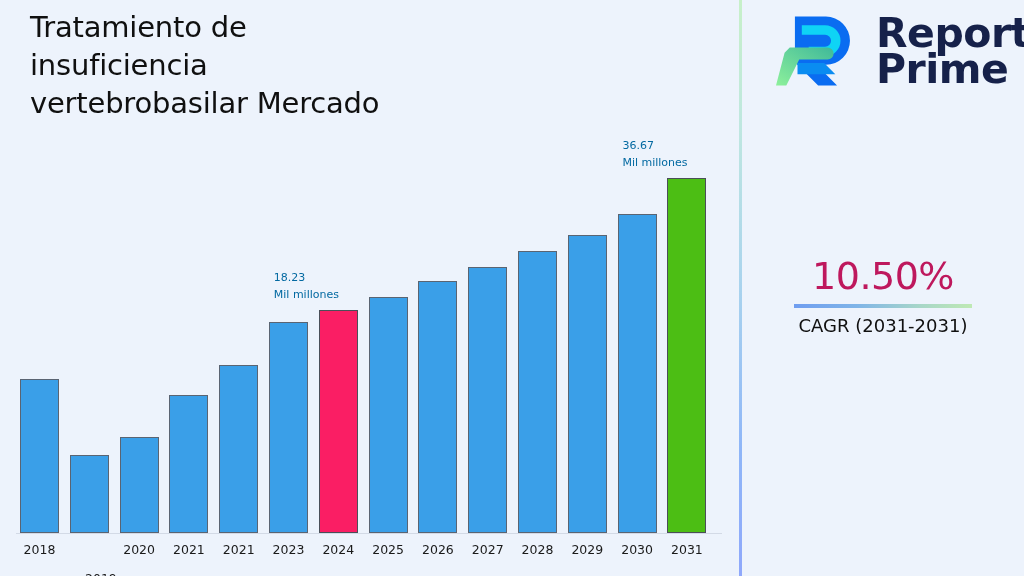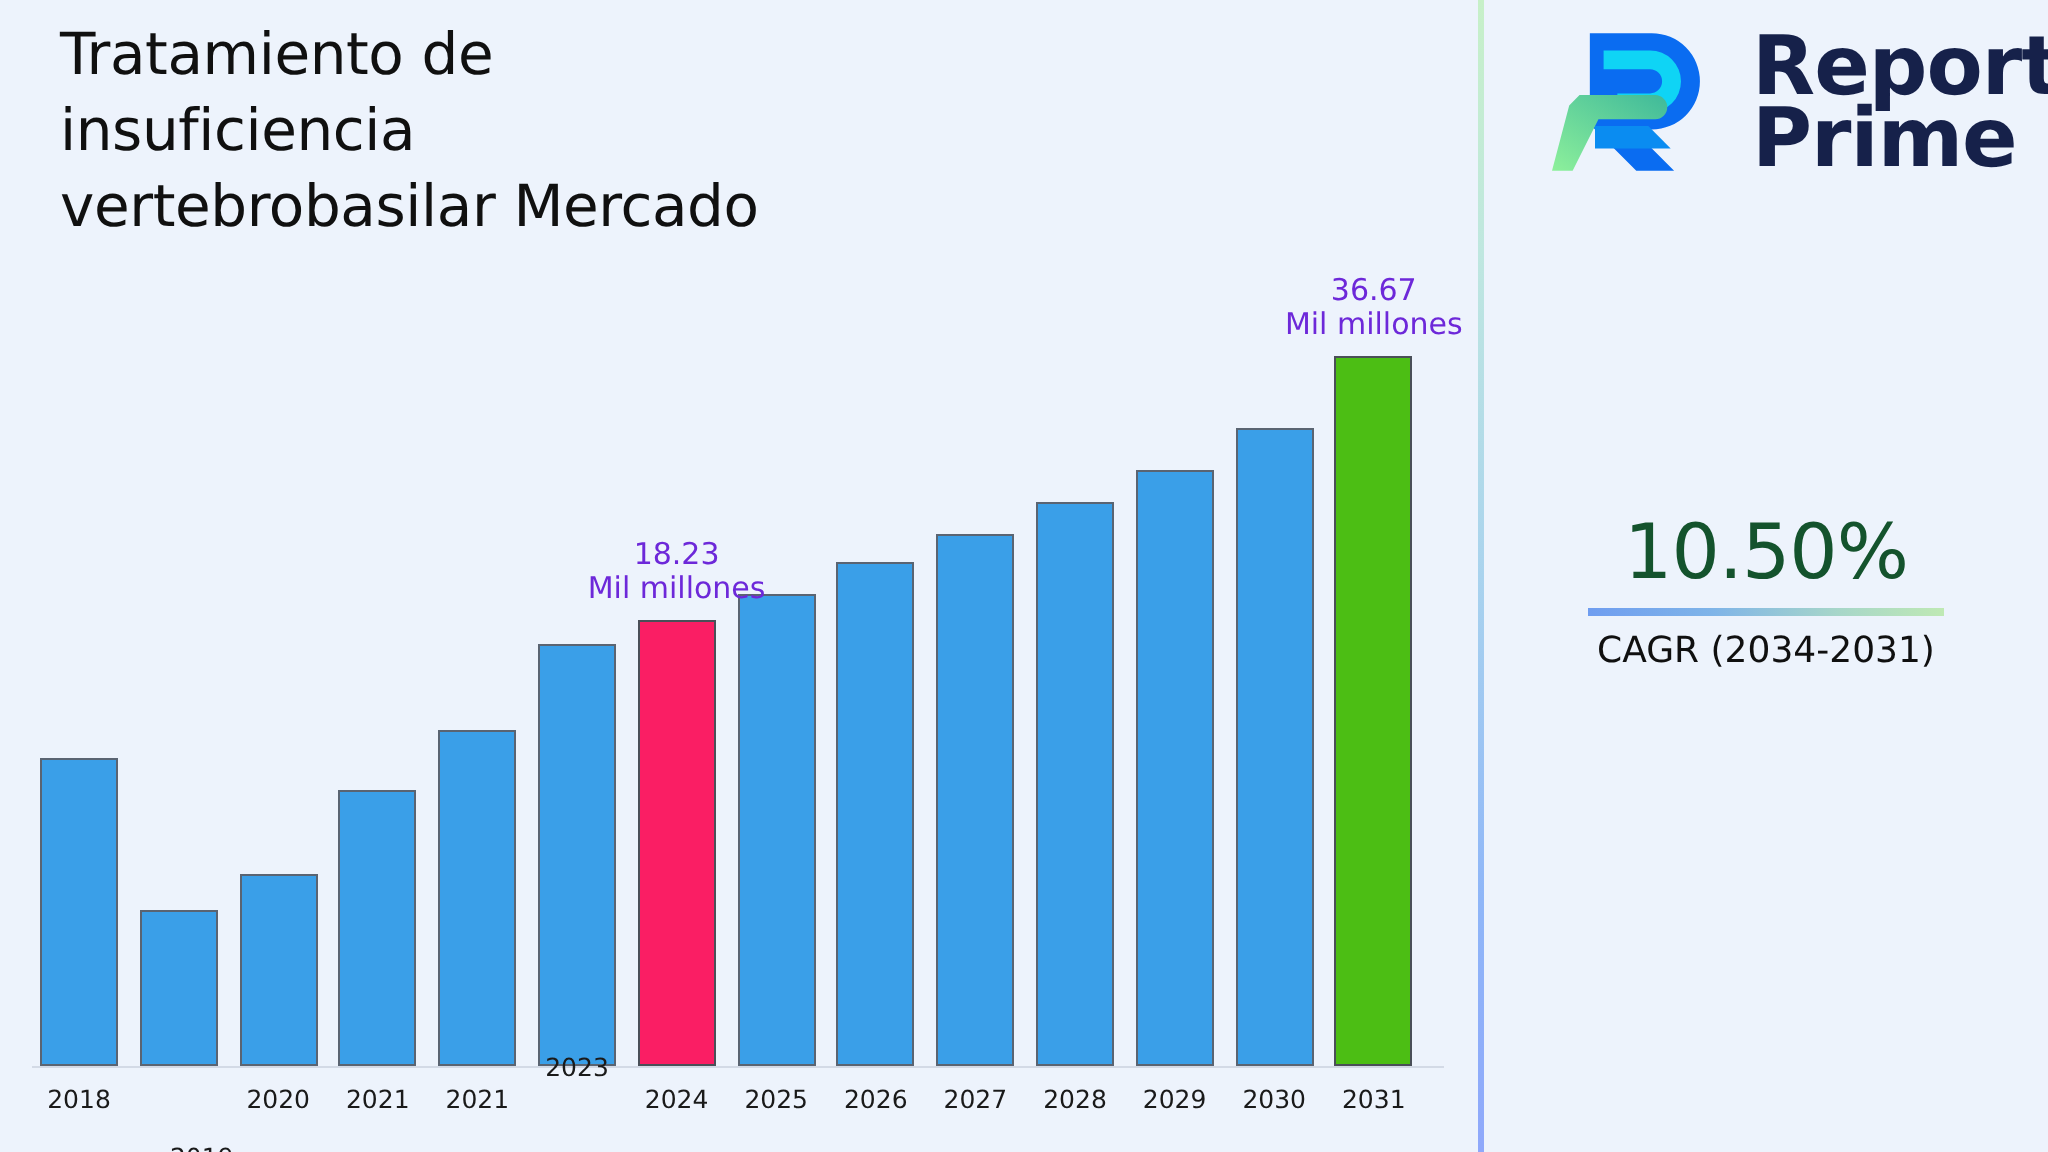--- a/index.html
+++ b/index.html
@@ -95,23 +95,23 @@
     position: absolute;
     text-align: center;
     font-size: 12.5px;
     color: #1a1a1a;
     line-height: 18px;
     white-space: nowrap;
   }
 
   .value-label {
     position: absolute;
-    text-align: center;
-    font-size: 15px;
-    color: #6d28d9;
+    text-align: left;
+    font-size: 11px;
+    color: #0369a1;
     line-height: 17px;
     white-space: nowrap;
   }
   .value-label .v-num { display: block; }
   .value-label .v-unit { display: block; }
 
   
   .logo {
     position: absolute;
     left: 34px;
@@ -137,21 +137,21 @@
   .cagr-block {
     position: absolute;
     left: 0;
     top: 253px;
     width: 282px;
     text-align: center;
   }
   .cagr-value {
     font-size: 38px;
     line-height: 46px;
-    color: #14532d;
+    color: #be185d;
     font-weight: 400;
     letter-spacing: -0.5px;
   }
   .cagr-rule {
     width: 178px;
     height: 4px;
     margin: 5px auto 6px auto;
     background: linear-gradient(to right, #6f9df0 0%, #7fb4e8 35%, #a7d6c9 70%, #bfe9b4 100%);
   }
   .cagr-caption {
@@ -188,21 +188,21 @@
           <div class="bar blue" style="left: 567.8px; width: 39px; height: 298.078px;"></div>
           <div class="bar blue" style="left: 617.6px; width: 39px; height: 318.888px;"></div>
           <div class="bar green" style="left: 667.4px; width: 39px; height: 355px;"></div>
         </div>
       <div id="ticks-layer">
           <div class="bar-label" style="left: 12px; top: 541px; width: 55px;">2018</div>
           <div class="bar-label" style="left: 61.8px; top: 570px; width: 55px; text-align: right;">2019</div>
           <div class="bar-label" style="left: 111.6px; top: 541px; width: 55px;">2020</div>
           <div class="bar-label" style="left: 161.4px; top: 541px; width: 55px;">2021</div>
           <div class="bar-label" style="left: 211.2px; top: 541px; width: 55px;">2021</div>
-          <div class="bar-label" style="left: 261px; top: 525px; width: 55px;">2023</div>
+          <div class="bar-label" style="left: 261px; top: 541px; width: 55px;">2023</div>
           <div class="bar-label" style="left: 310.8px; top: 541px; width: 55px;">2024</div>
           <div class="bar-label" style="left: 360.6px; top: 541px; width: 55px; text-align: center;">2025</div>
           <div class="bar-label" style="left: 410.4px; top: 541px; width: 55px;">2026</div>
           <div class="bar-label" style="left: 460.2px; top: 541px; width: 55px;">2027</div>
           <div class="bar-label" style="left: 510px; top: 541px; width: 55px;">2028</div>
           <div class="bar-label" style="left: 559.8px; top: 541px; width: 55px;">2029</div>
           <div class="bar-label" style="left: 609.6px; top: 541px; width: 55px;">2030</div>
           <div class="bar-label" style="left: 659.4px; top: 541px; width: 55px;">2031</div>
         </div>
       <div id="annotations-layer">
@@ -244,18 +244,18 @@
       </span>
       <span class="logo-text">
         <span>Report</span><br>
         <span>Prime</span>
       </span>
     </div>
 
     <div class="cagr-block">
       <div class="cagr-value">10.50%</div>
       <div class="cagr-rule"></div>
-      <div class="cagr-caption">CAGR (2034-2031)</div>
+      <div class="cagr-caption">CAGR (2031-2031)</div>
     </div>
 
   </div>
 
 </div>
 
 </body></html>

